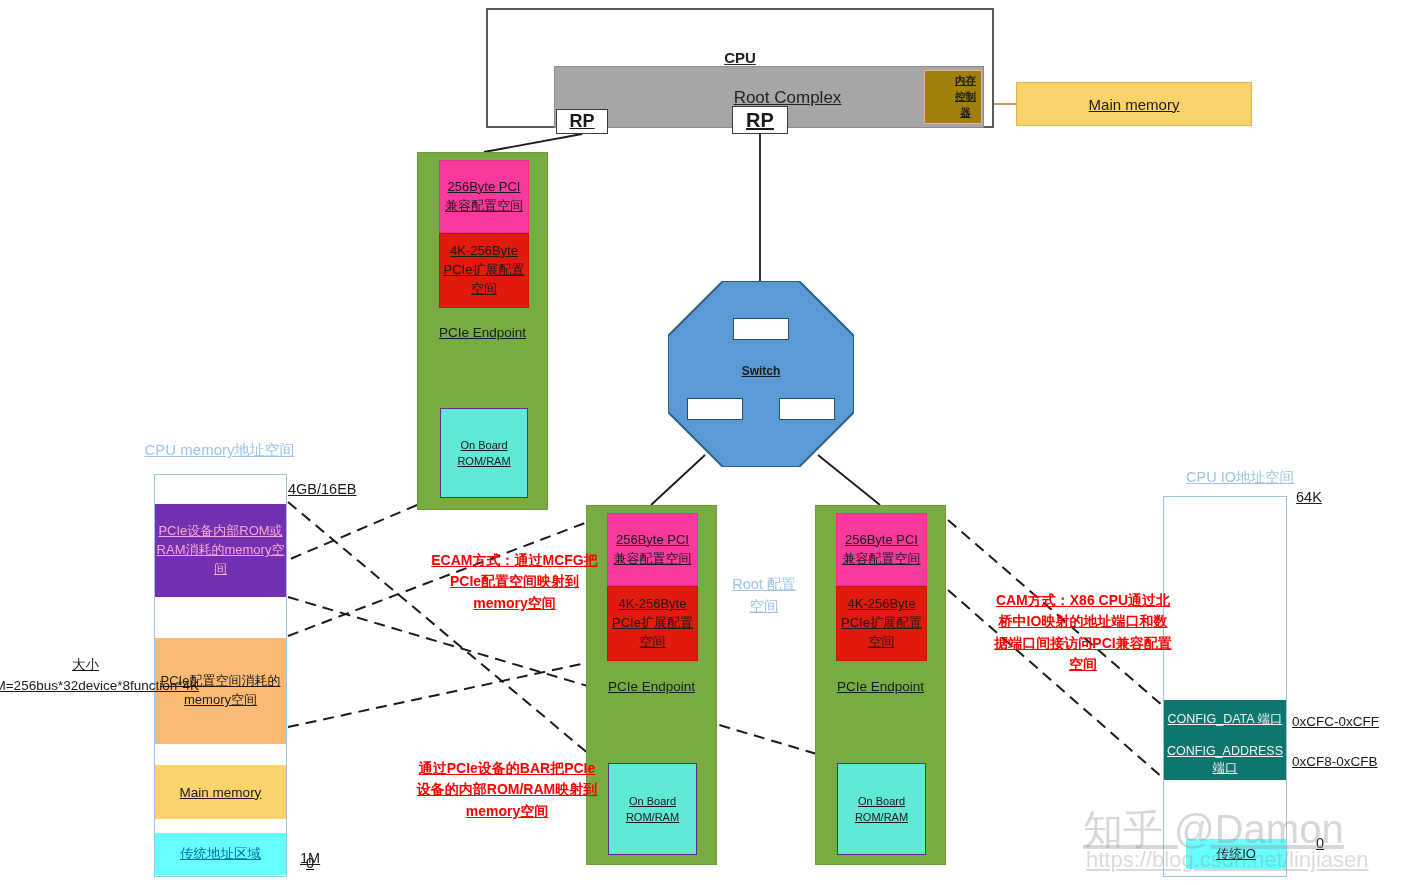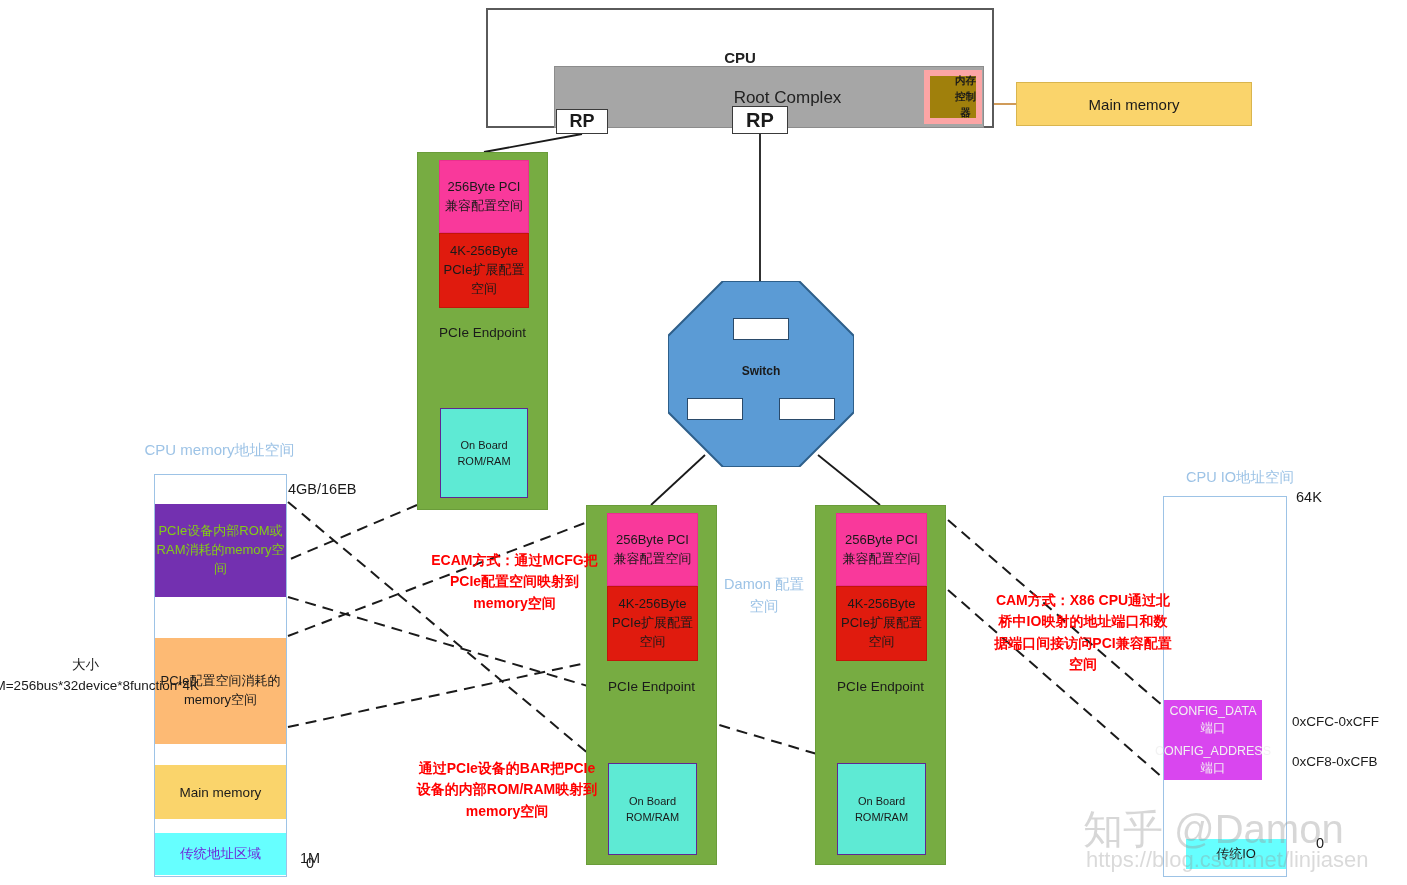--- a/index.html
+++ b/index.html
@@ -1,27 +1,27 @@
 <!DOCTYPE html>
 <html><head>
 <meta charset="utf-8">
 <style>
   html,body{margin:0;padding:0;background:#fff;}
   body{width:1407px;height:885px;position:relative;overflow:hidden;
        font-family:"Liberation Sans","DejaVu Sans",sans-serif;}
   .stage{position:absolute;left:0;top:0;width:1407px;height:885px;}
   .abs{position:absolute;box-sizing:border-box;}
-  .ctr{display:flex;align-items:center;justify-content:center;text-align:center;}
+  .ctr{display:flex;align-items:center;justify-content:center;text-align:center;text-decoration:underline;}
 
   
   #cpu-box{left:486px;top:8px;width:508px;height:120px;border:2px solid #5a5a5a;background:#fff;}
   #cpu-label{left:486px;top:45px;width:508px;height:24px;font-size:15px;font-weight:bold;color:#222;}
   #root-complex{left:554px;top:66px;width:430px;height:62px;background:#a6a6a6;border:1px solid #8c8c8c;}
   #rc-label{left:554px;top:86px;width:430px;height:24px;font-size:17px;color:#222;padding-left:37px;}
-  #mem-ctrl{left:924px;top:70px;width:58px;height:54px;background:#a0800c;border:6px solid #fca5a5;
+  #mem-ctrl{left:924px;top:70px;width:58px;height:54px;background:#a0800c;border:1px solid #fca5a5;
             font-size:10.5px;color:#1a1a1a;line-height:1.5;font-weight:bold;padding-left:25px;}
   #rp-left{left:556px;top:109px;width:52px;height:25px;background:#fff;border:1.5px solid #3a3a3a;
            font-size:18px;font-weight:bold;color:#1a1a1a;}
   #rp-mid{left:732px;top:106px;width:56px;height:28px;background:#fff;border:1.5px solid #3a3a3a;
           font-size:20px;font-weight:bold;color:#1a1a1a;}
   #main-memory{left:1016px;top:82px;width:236px;height:44px;background:#fad46b;border:1px solid #d9b54e;
                font-size:15px;color:#1a1a1a;}
 
   
   #switch-poly{left:668px;top:281px;width:186px;height:186px;}
@@ -53,33 +53,33 @@
   #ep3{left:815px;top:505px;width:131px;height:360px;}
   #ep3-pci{left:836px;top:513px;width:91px;height:73px;}
   #ep3-pcie{left:836px;top:586px;width:91px;height:75px;}
   #ep3-name{left:815px;top:676px;width:131px;height:20px;}
   #ep3-rom{left:837px;top:763px;width:89px;height:92px;}
 
   
   #memmap-title{left:132px;top:428px;width:175px;height:44px;font-size:15px;color:#9dc3e6;line-height:1.45;}
   #memmap-frame{left:154px;top:474px;width:133px;height:403px;background:#fff;border:1px solid #9dc3e6;}
   .mm-seg{left:155px;width:131px;}
-  #mm-purple{top:504px;height:93px;background:#7330b0;color:#84cc16;font-size:13px;line-height:1.45;}
+  #mm-purple{top:504px;height:93px;background:#7330b0;color:#f9a8d4;font-size:13px;line-height:1.45;}
   #mm-red{top:638px;height:106px;background:#fdba74;color:#1a1a1a;font-size:13px;line-height:1.45;}
   #mm-amber{top:765px;height:54px;background:#fad46b;color:#1a1a1a;font-size:13.5px;}
-  #mm-cyan{top:833px;height:42px;background:#66ffff;color:#6d28d9;font-size:13.5px;}
+  #mm-cyan{top:833px;height:42px;background:#66ffff;color:#0369a1;font-size:13.5px;}
   #lbl-4gb{left:288px;top:479px;width:110px;height:20px;font-size:14.5px;color:#1a1a1a;justify-content:flex-start;}
   #lbl-1m{left:300px;top:818px;width:60px;height:20px;font-size:14.5px;color:#1a1a1a;justify-content:flex-start;margin-top:30px;}
   #lbl-0{left:306px;top:853px;width:40px;height:20px;font-size:14.5px;color:#1a1a1a;justify-content:flex-start;}
   #size-note{left:18px;top:636px;width:135px;height:80px;font-size:13.5px;color:#1a1a1a;line-height:1.55;}
 
   
   #iomap-title{left:1140px;top:466px;width:200px;height:22px;font-size:14.5px;color:#9dc3e6;}
   #iomap-frame{left:1163px;top:496px;width:124px;height:381px;background:#fff;border:1px solid #9dc3e6;}
-  .io-seg{left:1164px;width:98px;background:#d946ef;color:#f2f2f2;font-size:12.5px;line-height:1.4;}
+  .io-seg{left:1164px;width:122px;background:#0f766e;color:#f2f2f2;font-size:12.5px;line-height:1.4;}
   #io-data{top:700px;height:40px;}
   #io-addr{top:740px;height:40px;}
   #io-legacy{left:1186px;top:839px;width:100px;height:30px;background:#66ffff;color:#1a1a1a;font-size:13px;}
   #lbl-64k{left:1296px;top:487px;width:80px;height:20px;font-size:14.5px;color:#1a1a1a;justify-content:flex-start;}
   #lbl-cfc{left:1292px;top:711px;width:120px;height:20px;font-size:13.5px;color:#1a1a1a;justify-content:flex-start;}
   #lbl-cf8{left:1292px;top:751px;width:120px;height:20px;font-size:13.5px;color:#1a1a1a;justify-content:flex-start;}
   #lbl-io0{left:1316px;top:833px;width:40px;height:20px;font-size:14.5px;color:#1a1a1a;justify-content:flex-start;}
 
   
   .note-red{color:#ff0000;font-size:14px;font-weight:bold;line-height:1.52;text-align:center;}
@@ -191,18 +191,18 @@
   <div class="abs ctr io-seg" id="io-addr">CONFIG_ADDRESS端口</div>
   <div class="abs ctr" id="io-legacy">传统IO</div>
   <div class="abs ctr" id="lbl-64k">64K</div>
   <div class="abs ctr" id="lbl-cfc">0xCFC-0xCFF</div>
   <div class="abs ctr" id="lbl-cf8">0xCF8-0xCFB</div>
   <div class="abs ctr" id="lbl-io0">0</div>
 
   <div class="abs ctr note-red" id="note-ecam">ECAM方式：通过MCFG把PCIe配置空间映射到memory空间</div>
   <div class="abs ctr note-red" id="note-bar">通过PCIe设备的BAR把PCIe设备的内部ROM/RAM映射到memory空间</div>
   <div class="abs ctr note-red" id="note-cam">CAM方式：X86 CPU通过北桥中IO映射的地址端口和数据端口间接访问PCI兼容配置空间</div>
-  <div class="abs ctr" id="note-pciecfg">Damon 配置 空间</div>
+  <div class="abs ctr" id="note-pciecfg">Root 配置 空间</div>
 
   <div class="abs ctr" id="wm1">知乎 @Damon</div>
   <div class="abs ctr" id="wm2">https://blog.csdn.net/linjiasen</div>
 
 </div>
 
 </body></html>

